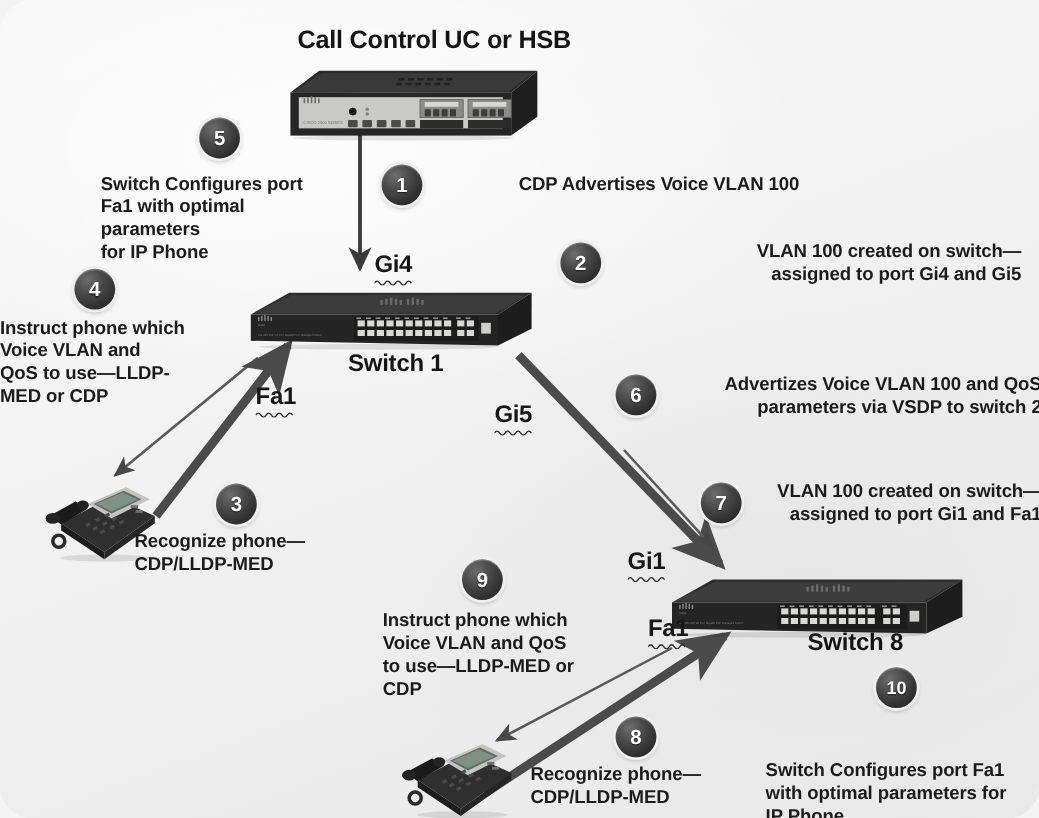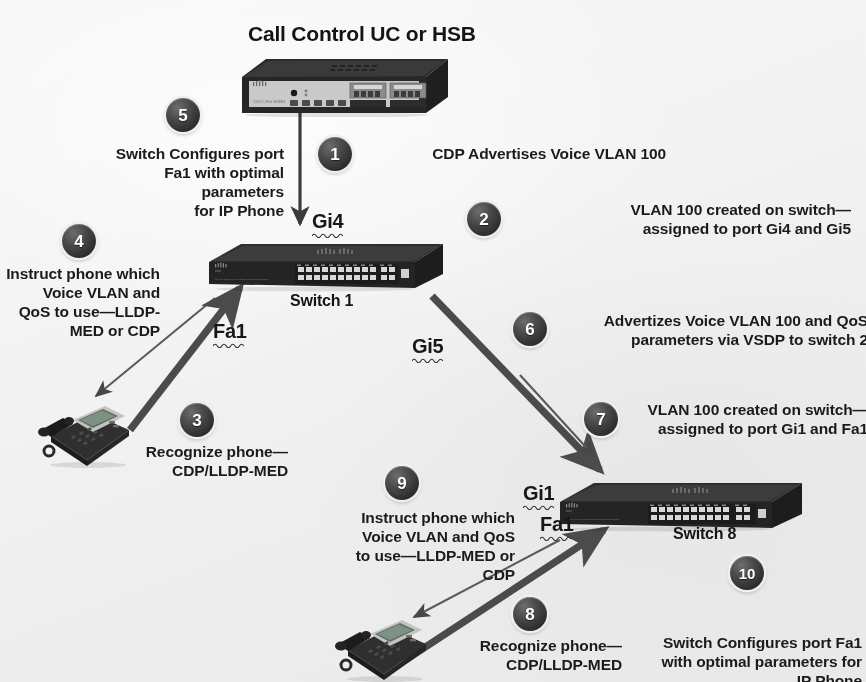--- a/index.html
+++ b/index.html
@@ -14,20 +14,21 @@
     font-family: "Liberation Sans", sans-serif;
     background: #f4f4f4;
   }
   #diagram {
     position: relative;
     width: 866px;
     height: 682px;
     background:
       linear-gradient(160deg, #f7f7f7 0%, #f3f3f3 38%, #eeeeee 62%, #e9e9e9 100%);
     overflow: hidden;
+    border-radius: 27px;
   }
   
   #diagram::before {
     content: "";
     position: absolute;
     inset: 0;
     background:
       radial-gradient(ellipse 70% 45% at 30% 18%, rgba(255,255,255,0.75), rgba(255,255,255,0) 70%),
       radial-gradient(ellipse 60% 50% at 78% 72%, rgba(228,228,228,0.7), rgba(255,255,255,0) 70%);
     pointer-events: none;
@@ -44,21 +45,21 @@
   
   .caption {
     position: absolute;
     color: #1b1b1b;
     font-size: 15.5px;
     line-height: 19px;
     font-weight: 700;
     letter-spacing: -0.1px;
     white-space: pre-line;
   }
-  .caption.center { text-align: right; }
+  .caption.center { text-align: left; }
   .caption.left   { text-align: right; }
 
   
   .badge {
     position: absolute;
     width: 34px;
     height: 34px;
     border-radius: 50%;
     background:
       radial-gradient(circle at 34% 28%, #6d6d6d 0%, #4a4a4a 36%, #303030 70%, #1e1e1e 100%);
@@ -88,21 +89,21 @@
   }
   .port-label .squiggle {
     display: block;
     height: 6px;
     margin-top: -1px;
   }
 
   
   .device-title {
     position: absolute;
-    font-size: 16px;
+    font-size: 20px;
     font-weight: 600;
     color: #141414;
     letter-spacing: -0.2px;
     white-space: nowrap;
   }
   .top-title {
     position: absolute;
     font-size: 21px;
     font-weight: 600;
     color: #141414;
@@ -453,21 +454,21 @@
     </svg>
   </div>
 
   <div class="port-label" style="left:412px; top:312px;margin-top:23px;">
     <span>Gi5</span>
     <svg class="squiggle" width="34" height="6" viewBox="0 0 34 6">
       <path d="M0,4 Q2.2,0.6 4.4,4 T8.8,4 T13.2,4 T17.6,4 T22,4 T26.4,4 T30.8,4" fill="none" stroke="#2b2b2b" stroke-width="1.1"></path>
     </svg>
   </div>
 
-  <div class="port-label" style="left:523px; top:482px;">
+  <div class="port-label" style="left:523px; top:457px;">
     <span>Gi1</span>
     <svg class="squiggle" width="34" height="6" viewBox="0 0 34 6">
       <path d="M0,4 Q2.2,0.6 4.4,4 T8.8,4 T13.2,4 T17.6,4 T22,4 T26.4,4 T30.8,4" fill="none" stroke="#2b2b2b" stroke-width="1.1"></path>
     </svg>
   </div>
 
   <div class="port-label" style="left:213px; top:320px;">
     <span>Fa1</span>
     <svg class="squiggle" width="34" height="6" viewBox="0 0 34 6">
       <path d="M0,4 Q2.2,0.6 4.4,4 T8.8,4 T13.2,4 T17.6,4 T22,4 T26.4,4 T30.8,4" fill="none" stroke="#2b2b2b" stroke-width="1.1"></path>

